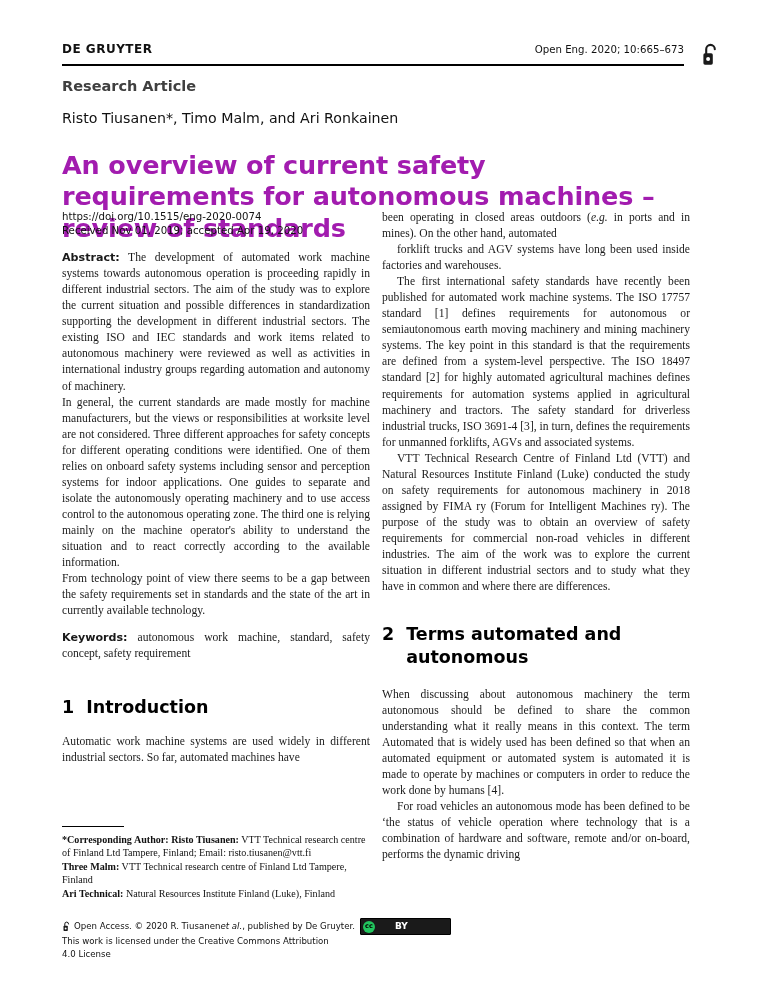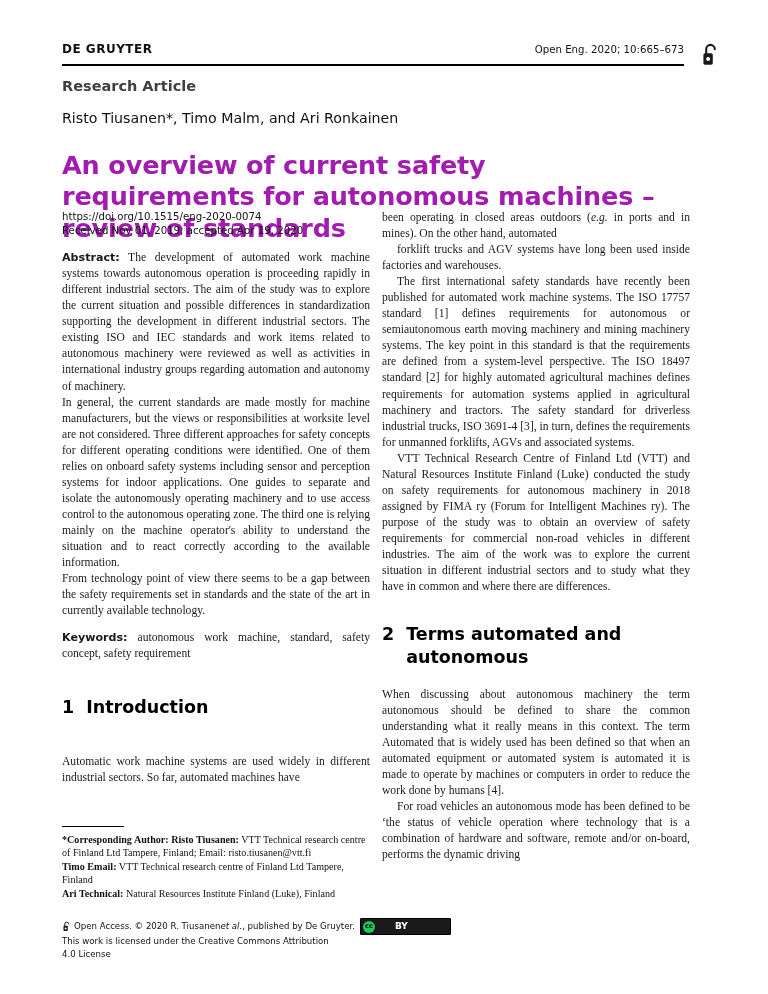--- a/index.html
+++ b/index.html
@@ -260,21 +260,21 @@
 
     <p class="para">From technology point of view there seems to be a gap between the safety requirements set in standards and the state of the art in currently available technology.</p>
 
     <p class="para gap"><span class="lbl">Keywords:</span><span> autonomous work machine, standard, safety concept, safety requirement</span></p>
 
     <div class="sec-head" style="margin-top:34px;">
       <span class="sec-num">1</span>
       <span class="sec-txt">Introduction</span>
     </div>
 
-    <p class="para" style="margin-top:35px;">Automatic work machine systems are used widely in different industrial sectors. So far, automated machines have</p>
+    <p class="para" style="margin-top:15px;">Automatic work machine systems are used widely in different industrial sectors. So far, automated machines have</p>
 
   </div>
 
   <div class="col col-right">
 
     <p class="para">been operating in closed areas outdoors (<em>e.g.</em> in ports and in mines). On the other hand, automated</p>
 
     <p class="para indent">forklift trucks and AGV systems have long been used inside factories and warehouses.</p>
 
     <p class="para indent">The first international safety standards have recently been published for automated work machine systems. The ISO 17757 standard [1] defines requirements for autonomous or semiautonomous earth moving machinery and mining machinery systems. The key point in this standard is that the requirements are defined from a system-level perspective. The ISO 18497 standard [2] for highly automated agricultural machines defines requirements for automation systems applied in agricultural machinery and tractors. The safety standard for driverless industrial trucks, ISO 3691-4 [3], in turn, defines the requirements for unmanned forklifts, AGVs and associated systems.</p>
@@ -288,21 +288,21 @@
 
     <p class="para" style="margin-top:19px;">When discussing about autonomous machinery the term autonomous should be defined to share the common understanding what it really means in this context. The term Automated that is widely used has been defined so that when an automated equipment or automated system is automated it is made to operate by machines or computers in order to reduce the work done by humans [4].</p>
 
     <p class="para indent">For road vehicles an autonomous mode has been defined to be ‘the status of vehicle operation where technology that is a combination of hardware and software, remote and/or on-board, performs the dynamic driving</p>
 
   </div>
 
   <div class="footnote">
     <div class="fn-rule"></div>
     <div><span class="b">*Corresponding Author: Risto Tiusanen:</span><span> VTT Technical research centre of Finland Ltd Tampere, Finland; Email: risto.tiusanen@vtt.fi</span></div>
-    <div><span class="b">Timo Email:</span><span> VTT Technical research centre of Finland Ltd Tampere, Finland</span></div>
+    <div><span class="b">Three Malm:</span><span> VTT Technical research centre of Finland Ltd Tampere, Finland</span></div>
     <div><span class="b">Ari Technical:</span><span> Natural Resources Institute Finland (Luke), Finland</span></div>
   </div>
 
   <div class="license">
     <div class="license-row">
       <svg class="lic-lock" viewBox="0 0 9 11">
         <path d="M2.8 5 V3 a1.9 1.9 0 0 1 3.8 0" fill="none" stroke="#1a1a1a" stroke-width="1" stroke-linecap="round"></path>
         <rect x="1.5" y="4.8" width="4.3" height="5.3" rx="0.8" fill="#1a1a1a"></rect>
         <circle cx="3.65" cy="7.5" r="0.95" fill="#fff"></circle>
       </svg>

